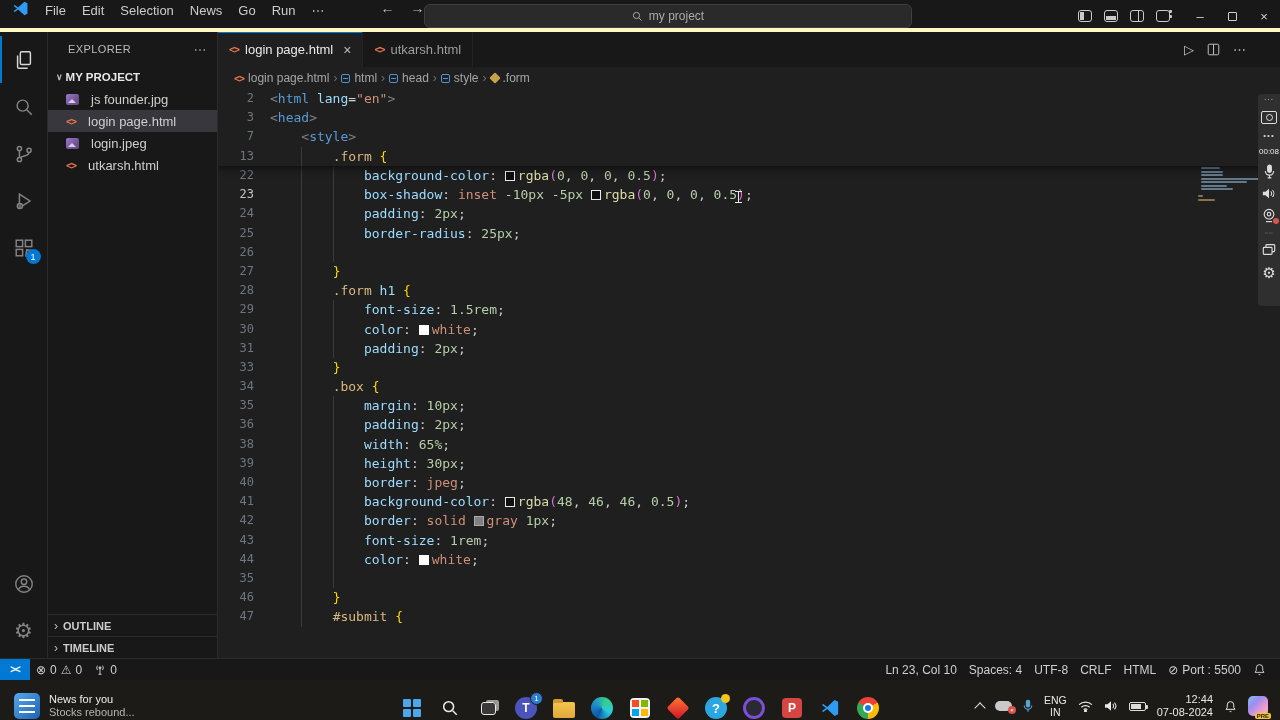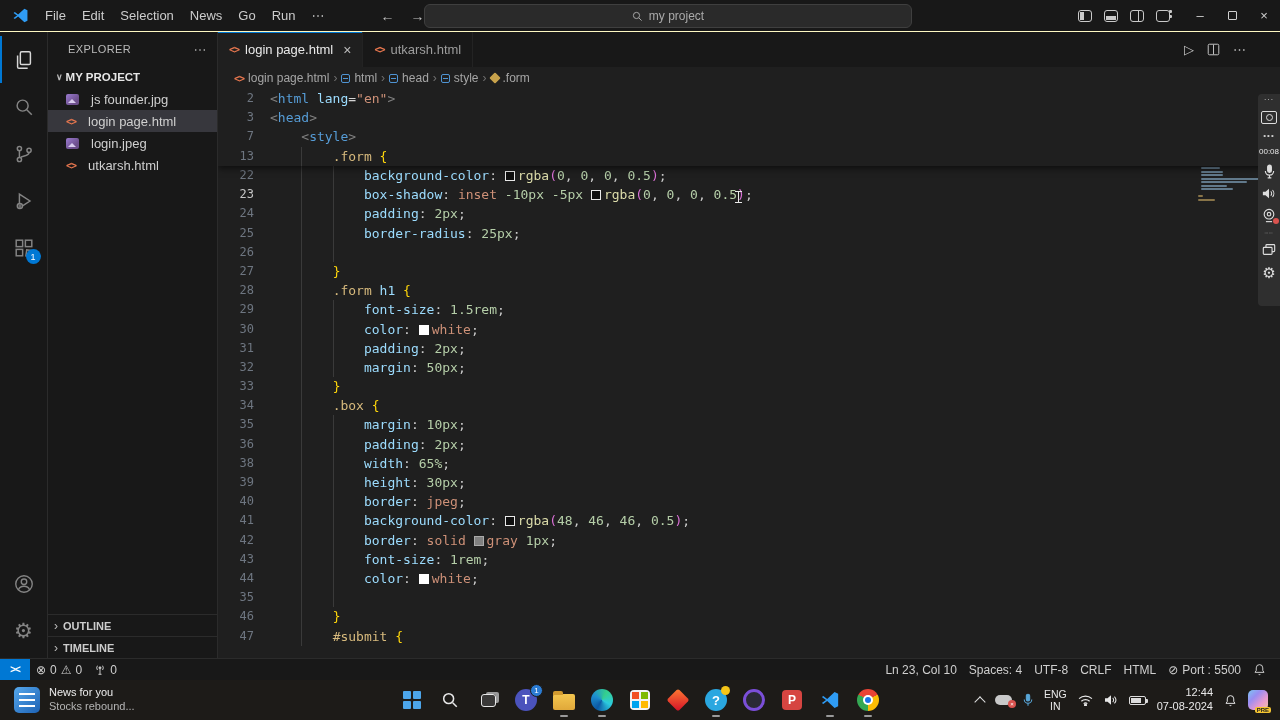--- a/index.html
+++ b/index.html
@@ -1,20 +1,20 @@
 <!DOCTYPE html>
 <html><head>
 <meta charset="utf-8">
 <style>
   *{margin:0;padding:0;box-sizing:border-box}
   body{background:#000;font-family:"Liberation Sans",sans-serif}
   .screen{width:1280px;height:720px;position:relative;background:#1f1f1f;color:#ccc;overflow:hidden;font-size:13px}
 
   
-  .titlebar{height:32px;background:#181818;border-bottom:1px solid #fef9c3;display:flex;align-items:center;position:relative}
+  .titlebar{height:32px;background:#181818;border-bottom:4px solid #fef9c3;display:flex;align-items:flex-start;position:relative}
   .vslogo{margin:0 8px 0 12px;display:flex}
   .menu{display:flex;align-items:center}
   .menu-item{padding:3px 8px;border-radius:5px;color:#cccccc;font-size:13px;cursor:default}
   .nav-arrows{display:flex;gap:16px;margin-left:48px;color:#c3c3c3;font-size:14px}
   .search-box{position:absolute;left:424px;top:4px;width:488px;height:24px;background:#2a2a2a;border:1px solid #3f3f3f;border-radius:6px;display:flex;align-items:center;justify-content:center;gap:6px;color:#aaa;font-size:12px}
   .win-controls{margin-left:auto;display:flex;align-items:center;height:32px}
   .lay-group{display:flex;gap:12px;margin-right:14px;align-items:center}
   .lay{width:14px;height:12px;border:1px solid #c9c9c9;border-radius:3px;position:relative;display:inline-block}
   .lay-l::before{content:"";position:absolute;left:1px;top:1px;bottom:1px;width:4px;background:#c9c9c9}
   .lay-b::before{content:"";position:absolute;left:1px;right:1px;bottom:1px;height:4px;background:#c9c9c9}
@@ -92,21 +92,21 @@
   .rec-gear{font-size:15px;color:#ddd}
 
   
   .statusbar{height:22px;background:#181818;border-top:1px solid #2b2b2b;display:flex;align-items:center;font-size:12px;color:#cfcfcf}
   .remote{width:30px;height:22px;background:#0078d4;color:#fff;display:flex;align-items:center;justify-content:center;font-size:10px;letter-spacing:-1px;font-weight:bold}
   .sb-item{display:flex;align-items:center;gap:4px;padding:0 6px;height:22px}
   .sb-right{margin-left:auto;display:flex;align-items:center;padding-right:8px}
   .sb-ico{font-size:12px}
 
   
-  .taskbar{height:40px;background:#1d1b18;display:flex;align-items:center;position:relative}
+  .taskbar{height:40px;background:#1d1b18;display:flex;align-items:flex-end;position:relative}
   .widget{display:flex;align-items:center;gap:9px;padding-left:14px}
   .widget-icon{width:26px;height:26px;border-radius:5px;background:linear-gradient(135deg,#56a8ec,#1d62b4);position:relative}
   .widget-icon::after{content:"";position:absolute;left:5px;top:6px;right:5px;height:14px;background:repeating-linear-gradient(#fff 0 2px,transparent 2px 6px)}
   .widget-text{display:flex;flex-direction:column;line-height:1.25;font-size:11px}
   .widget-title{color:#ececec}.widget-sub{color:#b4b4b4}
   .tb-center{position:absolute;left:50%;transform:translateX(-50%);display:flex;gap:14px;align-items:center}
   .tb-icon{width:24px;height:24px;position:relative;display:flex;align-items:center;justify-content:center}
   .tb-icon.running::after{content:"";position:absolute;bottom:-5px;left:8px;width:8px;height:2px;border-radius:2px;background:#9a9a9a}
   .start-grid{width:18px;height:18px;display:grid;grid-template-columns:8px 8px;grid-gap:2px}
   .start-grid i{background:#4da6ea;border-radius:1px}
@@ -341,21 +341,20 @@
             <div class="row"><div class="ln">22</div><div class="lc"><span class="guide" style="left: 31.32px;"></span><span class="guide" style="left: 62.64px;"></span><span style="display: inline-block; width: 93.96px;"></span><span class="t-prop">background-color</span><span class="t-pl">: </span><span class="swatch" style="background: rgba(0, 0, 0, 0.5); border: 1px solid rgb(232, 232, 232);"></span><span class="t-fn">rgba</span><span class="t-par">(</span><span class="t-num">0</span><span class="t-pl">, </span><span class="t-num">0</span><span class="t-pl">, </span><span class="t-num">0</span><span class="t-pl">, </span><span class="t-num">0.5</span><span class="t-par">)</span><span class="t-pl">;</span></div></div>
             <div class="row"><div class="ln cur">23</div><div class="lc"><span class="guide" style="left: 31.32px;"></span><span class="guide" style="left: 62.64px;"></span><span style="display: inline-block; width: 93.96px;"></span><span class="t-prop">box-shadow</span><span class="t-pl">: </span><span class="t-kw">inset</span><span class="t-pl"> </span><span class="t-num">-10px</span><span class="t-pl"> </span><span class="t-num">-5px</span><span class="t-pl"> </span><span class="swatch" style="background: rgba(0, 0, 0, 0.5); border: 1px solid rgb(232, 232, 232);"></span><span class="t-fn">rgba</span><span class="t-par">(</span><span class="t-num">0</span><span class="t-pl">, </span><span class="t-num">0</span><span class="t-pl">, </span><span class="t-num">0</span><span class="t-pl">, </span><span class="t-num">0.5</span><span class="t-par">)</span><span class="t-pl">;</span></div></div>
             <div class="row"><div class="ln">24</div><div class="lc"><span class="guide" style="left: 31.32px;"></span><span class="guide" style="left: 62.64px;"></span><span style="display: inline-block; width: 93.96px;"></span><span class="t-prop">padding</span><span class="t-pl">: </span><span class="t-num">2px</span><span class="t-pl">;</span></div></div>
             <div class="row"><div class="ln">25</div><div class="lc"><span class="guide" style="left: 31.32px;"></span><span class="guide" style="left: 62.64px;"></span><span style="display: inline-block; width: 93.96px;"></span><span class="t-prop">border-radius</span><span class="t-pl">: </span><span class="t-num">25px</span><span class="t-pl">;</span></div></div>
             <div class="row"><div class="ln">26</div><div class="lc"><span class="guide" style="left: 31.32px;"></span><span class="guide" style="left: 62.64px;"></span><span style="display: inline-block; width: 93.96px;"></span></div></div>
             <div class="row"><div class="ln">27</div><div class="lc"><span class="guide" style="left: 31.32px;"></span><span style="display: inline-block; width: 62.64px;"></span><span class="t-brace">}</span></div></div>
             <div class="row"><div class="ln">28</div><div class="lc"><span class="guide" style="left: 31.32px;"></span><span style="display: inline-block; width: 62.64px;"></span><span class="t-sel">.form</span><span class="t-pl"> </span><span class="t-elem">h1</span><span class="t-pl"> </span><span class="t-brace">{</span></div></div>
             <div class="row"><div class="ln">29</div><div class="lc"><span class="guide" style="left: 31.32px;"></span><span class="guide" style="left: 62.64px;"></span><span style="display: inline-block; width: 93.96px;"></span><span class="t-prop">font-size</span><span class="t-pl">: </span><span class="t-num">1.5rem</span><span class="t-pl">;</span></div></div>
             <div class="row"><div class="ln">30</div><div class="lc"><span class="guide" style="left: 31.32px;"></span><span class="guide" style="left: 62.64px;"></span><span style="display: inline-block; width: 93.96px;"></span><span class="t-prop">color</span><span class="t-pl">: </span><span class="swatch" style="background: rgb(255, 255, 255); border: 1px solid rgb(255, 255, 255);"></span><span class="t-kw">white</span><span class="t-pl">;</span></div></div>
             <div class="row"><div class="ln">31</div><div class="lc"><span class="guide" style="left: 31.32px;"></span><span class="guide" style="left: 62.64px;"></span><span style="display: inline-block; width: 93.96px;"></span><span class="t-prop">padding</span><span class="t-pl">: </span><span class="t-num">2px</span><span class="t-pl">;</span></div></div>
-            <div class="row"><div class="ln">32</div><div class="lc"><span class="guide" style="left: 31.32px;"></span><span class="guide" style="left: 62.64px;"></span><span style="display: inline-block; width: 93.96px;"></span><span class="t-prop">margin</span><span class="t-pl">: </span><span class="t-num">50px</span><span class="t-pl">;</span></div></div>
             <div class="row"><div class="ln">33</div><div class="lc"><span class="guide" style="left: 31.32px;"></span><span style="display: inline-block; width: 62.64px;"></span><span class="t-brace">}</span></div></div>
             <div class="row"><div class="ln">34</div><div class="lc"><span class="guide" style="left: 31.32px;"></span><span style="display: inline-block; width: 62.64px;"></span><span class="t-sel">.box</span><span class="t-pl"> </span><span class="t-brace">{</span></div></div>
             <div class="row"><div class="ln">35</div><div class="lc"><span class="guide" style="left: 31.32px;"></span><span class="guide" style="left: 62.64px;"></span><span style="display: inline-block; width: 93.96px;"></span><span class="t-prop">margin</span><span class="t-pl">: </span><span class="t-num">10px</span><span class="t-pl">;</span></div></div>
             <div class="row"><div class="ln">36</div><div class="lc"><span class="guide" style="left: 31.32px;"></span><span class="guide" style="left: 62.64px;"></span><span style="display: inline-block; width: 93.96px;"></span><span class="t-prop">padding</span><span class="t-pl">: </span><span class="t-num">2px</span><span class="t-pl">;</span></div></div>
             <div class="row"><div class="ln">38</div><div class="lc"><span class="guide" style="left: 31.32px;"></span><span class="guide" style="left: 62.64px;"></span><span style="display: inline-block; width: 93.96px;"></span><span class="t-prop">width</span><span class="t-pl">: </span><span class="t-num">65%</span><span class="t-pl">;</span></div></div>
             <div class="row"><div class="ln">39</div><div class="lc"><span class="guide" style="left: 31.32px;"></span><span class="guide" style="left: 62.64px;"></span><span style="display: inline-block; width: 93.96px;"></span><span class="t-prop">height</span><span class="t-pl">: </span><span class="t-num">30px</span><span class="t-pl">;</span></div></div>
             <div class="row"><div class="ln">40</div><div class="lc"><span class="guide" style="left: 31.32px;"></span><span class="guide" style="left: 62.64px;"></span><span style="display: inline-block; width: 93.96px;"></span><span class="t-prop">border</span><span class="t-pl">: </span><span class="t-kw">jpeg</span><span class="t-pl">;</span></div></div>
             <div class="row"><div class="ln">41</div><div class="lc"><span class="guide" style="left: 31.32px;"></span><span class="guide" style="left: 62.64px;"></span><span style="display: inline-block; width: 93.96px;"></span><span class="t-prop">background-color</span><span class="t-pl">: </span><span class="swatch" style="background: rgba(0, 0, 0, 0.5); border: 1px solid rgb(232, 232, 232);"></span><span class="t-fn">rgba</span><span class="t-par">(</span><span class="t-num">48</span><span class="t-pl">, </span><span class="t-num">46</span><span class="t-pl">, </span><span class="t-num">46</span><span class="t-pl">, </span><span class="t-num">0.5</span><span class="t-par">)</span><span class="t-pl">;</span></div></div>
             <div class="row"><div class="ln">42</div><div class="lc"><span class="guide" style="left: 31.32px;"></span><span class="guide" style="left: 62.64px;"></span><span style="display: inline-block; width: 93.96px;"></span><span class="t-prop">border</span><span class="t-pl">: </span><span class="t-kw">solid</span><span class="t-pl"> </span><span class="swatch" style="background: rgb(128, 128, 128); border: 1px solid rgb(170, 170, 170);"></span><span class="t-kw">gray</span><span class="t-pl"> </span><span class="t-num">1px</span><span class="t-pl">;</span></div></div>
             <div class="row"><div class="ln">43</div><div class="lc"><span class="guide" style="left: 31.32px;"></span><span class="guide" style="left: 62.64px;"></span><span style="display: inline-block; width: 93.96px;"></span><span class="t-prop">font-size</span><span class="t-pl">: </span><span class="t-num">1rem</span><span class="t-pl">;</span></div></div>

